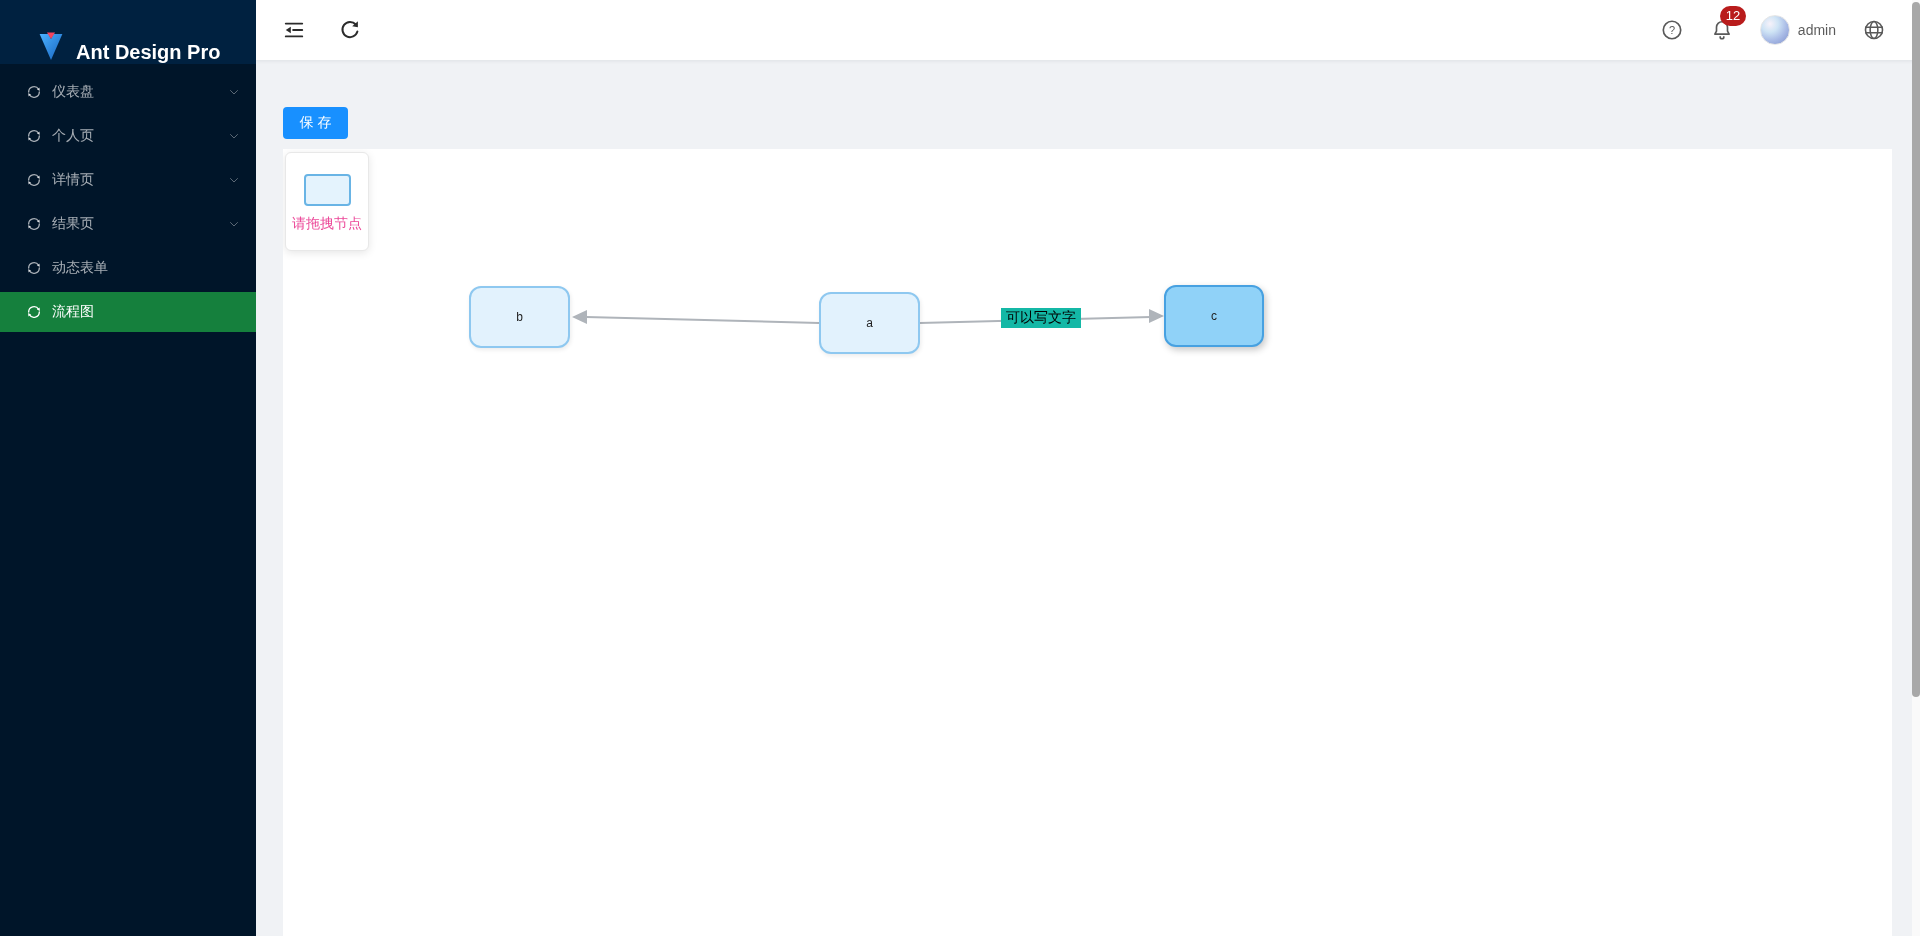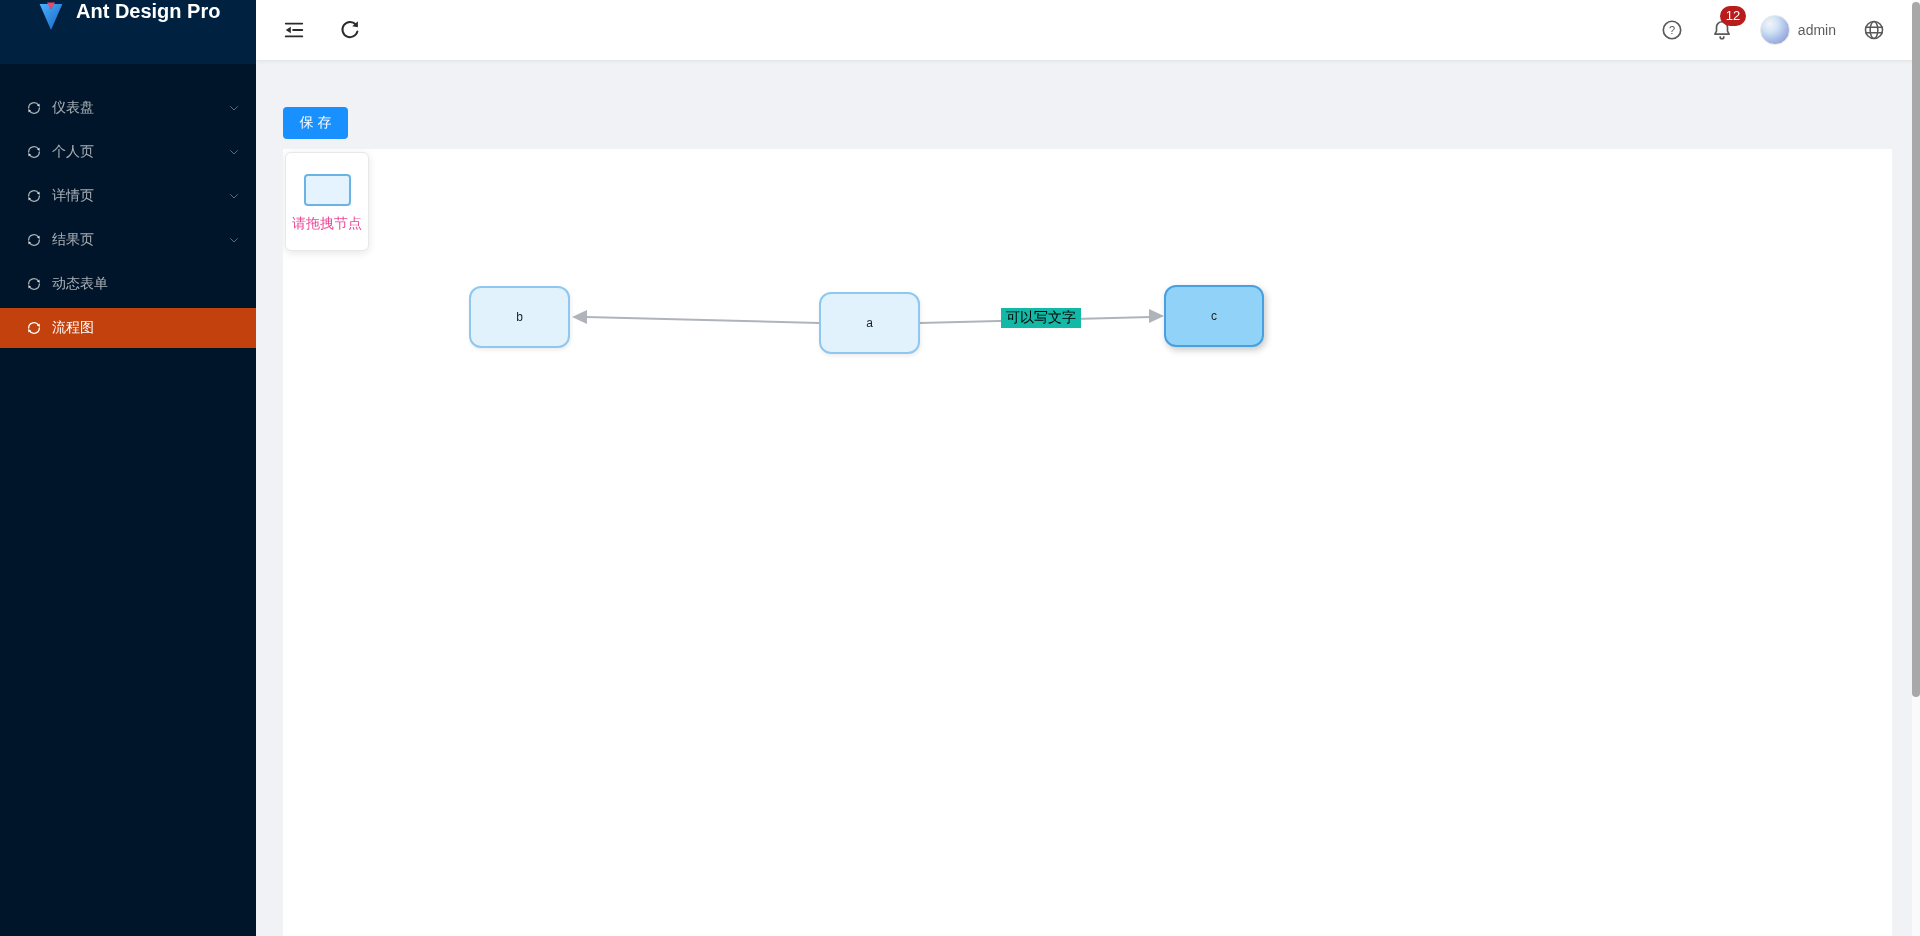--- a/index.html
+++ b/index.html
@@ -11,37 +11,37 @@
     background: #f0f2f5;
   }
 
   
   .sidebar {
     position: absolute; left: 0; top: 0; bottom: 0; width: 256px;
     background: #001529; z-index: 30;
   }
   .logo-band {
     height: 64px; background: #002140;
-    display: flex; align-items: flex-start; padding-left: 38px;
+    display: flex; align-items: flex-end; padding-left: 38px;
   }
   .logo-band .logo-icon { width: 26px; height: 34px; }
   .logo-band .logo-text {
     color: #fff; font-size: 20px; font-weight: bold; margin-left: 12px;
     white-space: nowrap;
   }
-  .menu { padding-top: 20px; }
+  .menu { padding-top: 4px; }
   .menu-item {
     height: 40px; margin: 4px 0; display: flex; align-items: center;
     padding: 0 16px 0 26px; color: rgba(255,255,255,.65); cursor: pointer;
     position: relative;
   }
   .menu-item .mi-icon { width: 16px; height: 16px; flex: 0 0 16px; }
   .menu-item .mi-label { margin-left: 10px; flex: 1; font-size: 14px; }
   .menu-item .mi-arrow { width: 12px; height: 12px; opacity: .55; }
-  .menu-item.active { background: #c2410c; color: #fff; font-family: Liberation Mono, monospace; }
+  .menu-item.active { background: #15803d; color: #fff; font-family: Liberation Mono, monospace; }
 
   
   .header {
     position: absolute; left: 256px; right: 0; top: 0; height: 60px;
     background: #fff; z-index: 20;
     box-shadow: 0 1px 4px rgba(0,21,41,.08);
     display: flex; align-items: center;
   }
   .header .h-left { display: flex; align-items: center; gap: 32px; padding-left: 26px; }
   .h-icon-btn { width: 24px; height: 24px; display: flex; align-items: center; justify-content: center; cursor: pointer; color: #2b2b2b; }

